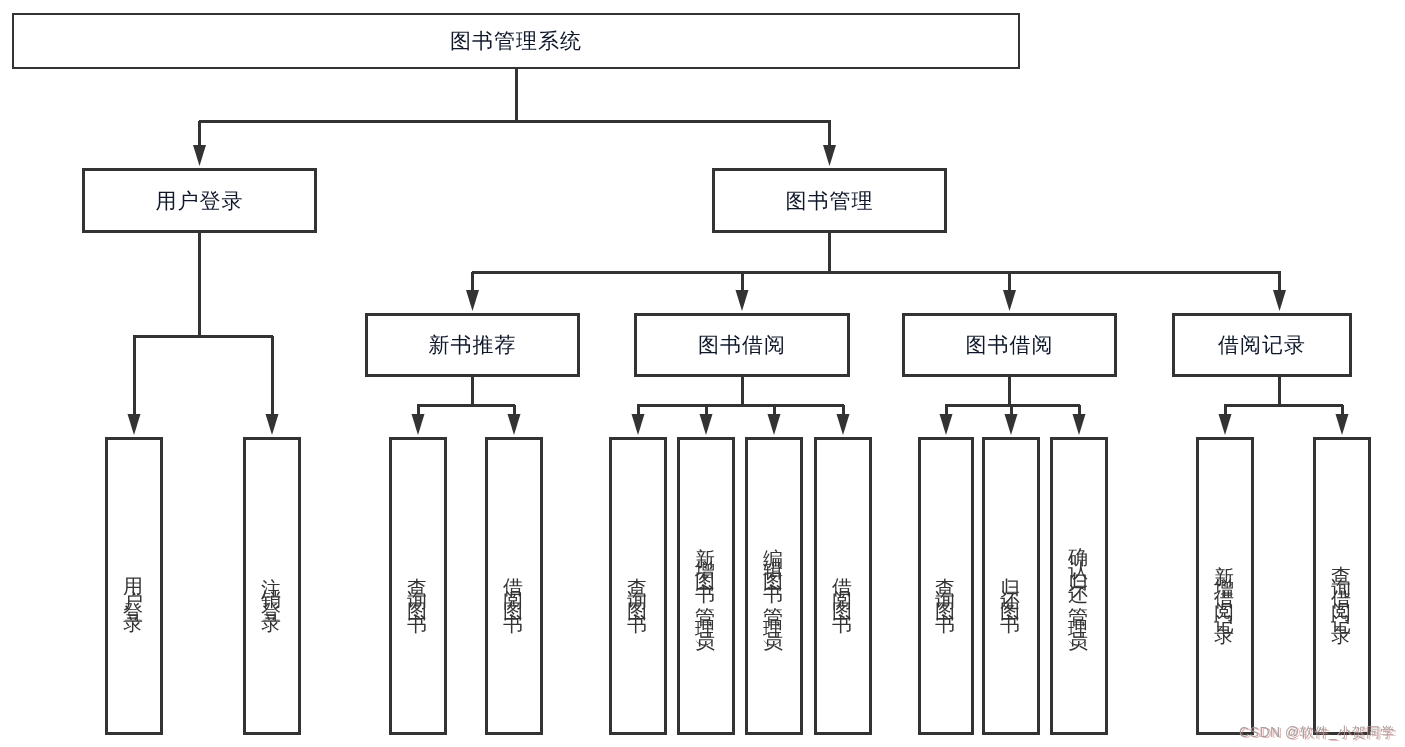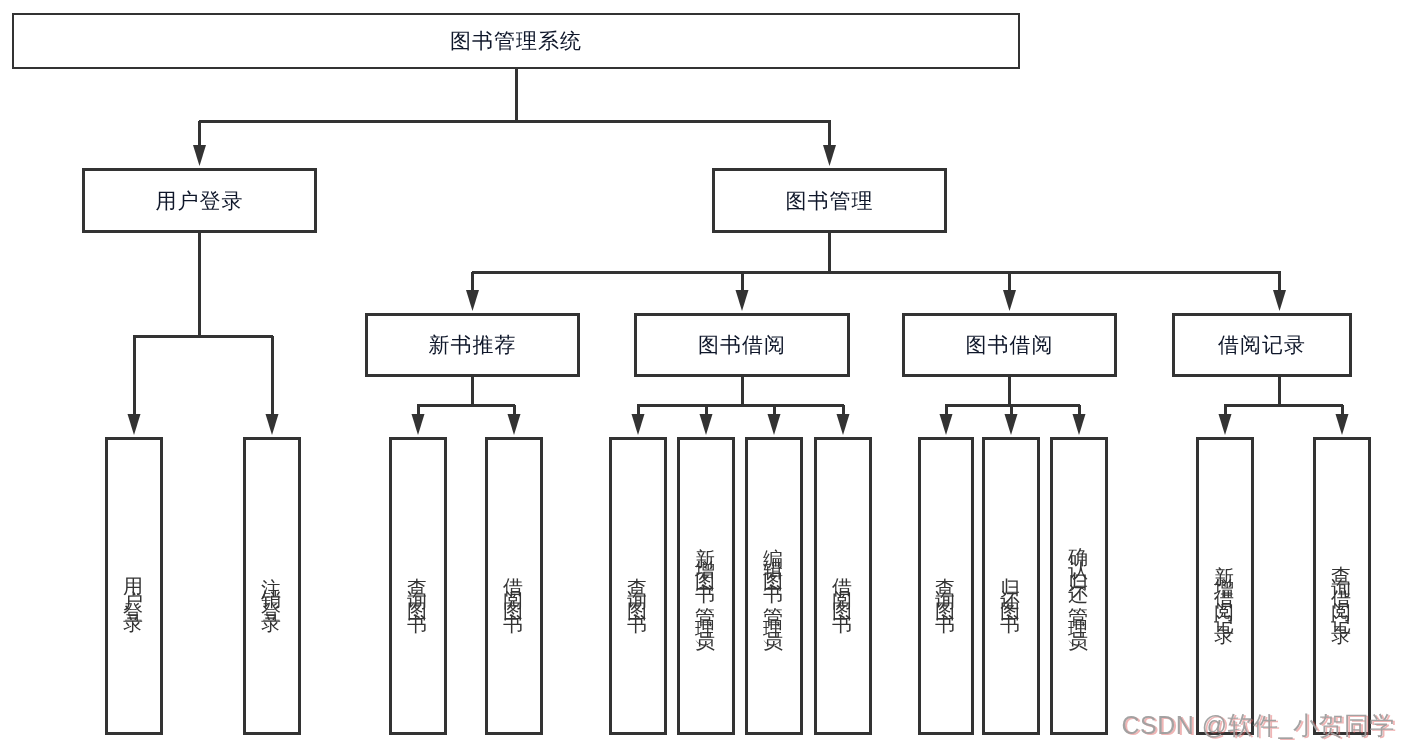--- a/index.html
+++ b/index.html
@@ -47,21 +47,21 @@
     text-orientation: mixed;
     font-size: 20px;
     letter-spacing: 12px;
     white-space: nowrap;
     color: #333333;
   }
   #watermark {
     position: absolute;
     right: 10px;
     bottom: 5px;
-    font-size: 25px;
+    font-size: 14px;
     color: rgba(158, 158, 158, 0.95);
     text-shadow: 2px 1px 0 rgba(221, 90, 90, 0.45);
     letter-spacing: 0.5px;
     white-space: nowrap;
   }
 </style>
 </head>
 <body>
 
 <div id="canvas">

